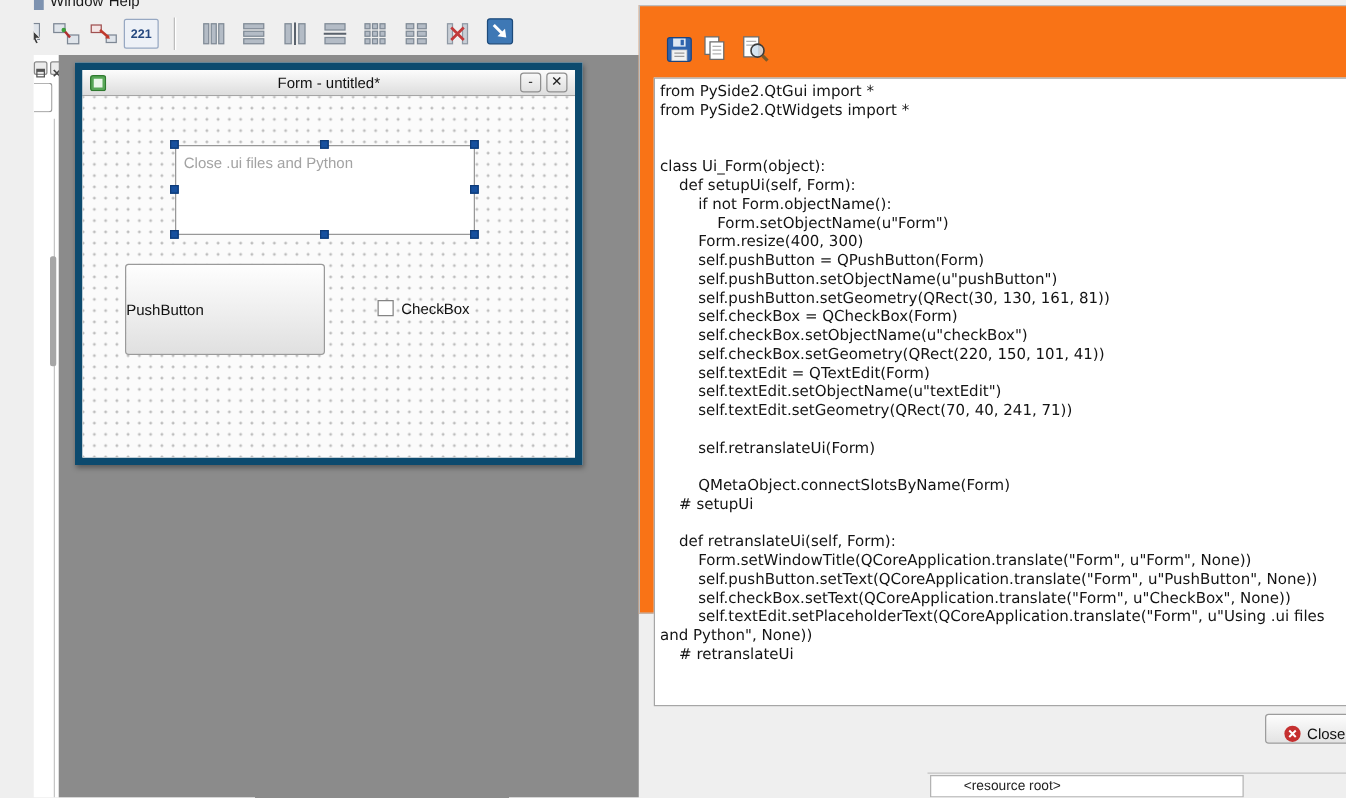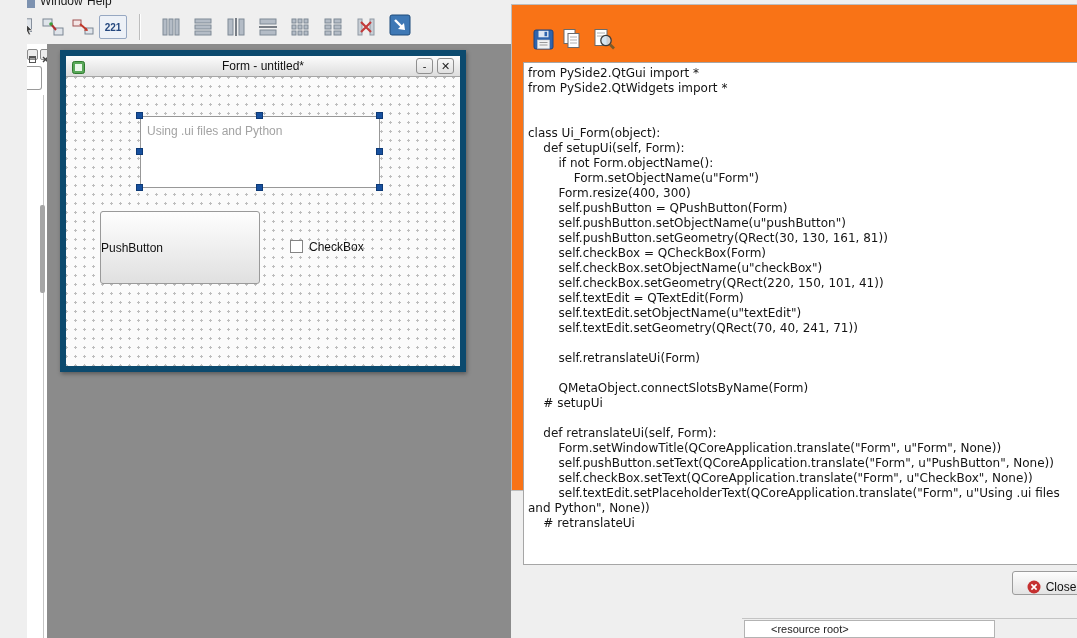--- a/index.html
+++ b/index.html
@@ -35,21 +35,21 @@
   .win-btn { position:absolute; top:2px; width:17px; height:16px; border:1px solid #8f8f8f; border-radius:3px; background:linear-gradient(#f8f8f8,#e0e0e0); text-align:center; line-height:14px; font-size:11px; color:#222; }
   .canvas { position:absolute; left:0; top:21px; right:0; bottom:0;
             background-color:#fbfbfb;
             background-image:radial-gradient(#bdbdbd 1px, transparent 1.3px);
             background-size:9px 9px; background-position:5px 5px; }
   .tedit { position:absolute; left:74px; top:39px; width:240px; height:72px; background:#fff; border:1px solid #989898; padding:4px 6px; }
   .placeholder { font-size:12px; color:#a3a3a3; }
   .handle { position:absolute; width:7px; height:7px; background:#17509e; border:1px solid #0d3a77; }
   .pbtn { position:absolute; left:34px; top:134px; width:160px; height:73px; border:1px solid #9a9a9a; border-radius:3px;
           background:linear-gradient(180deg,#fefefe,#ececec 60%,#e0e0e0); display:flex; align-items:center; justify-content:flex-start; font-size:12px; color:#111; }
-  .cbox { position:absolute; left:224px; top:162px; height:15px; display:flex; align-items:center; }
+  .cbox { position:absolute; left:236px; top:162px; height:15px; display:flex; align-items:center; }
   .cbox-ind { width:13px; height:13px; background:#fff; border:1px solid #848484; }
   .cbox-label { margin-left:6px; font-size:12px; color:#111; }
 
   
   .dialog { position:absolute; left:484px; top:4px; width:593px; height:487px; background:#f97316; border:1px solid #bdbdbd; }
   .dtool-btn { position:absolute; top:22px; width:26px; height:24px; display:flex; align-items:center; justify-content:center; }
   .codeview { position:absolute; left:11px; top:57px; width:570px; height:503px; background:#ffffff; border:1px solid #a6a6a6; }
   pre.code { position:absolute; left:0; top:0; right:15px; bottom:0; overflow:hidden; padding:3px 4px;
              font-family:"DejaVu Sans","Liberation Sans",sans-serif; font-size:12px; line-height:15px; color:#141414; white-space:pre; }
   .vscroll { position:absolute; right:0; top:0; width:15px; height:100%; background:#f3f3f3; border-left:1px solid #d0d0d0; }
@@ -212,21 +212,21 @@
           </svg>
         </div>
         <span class="win-title-text">Form - untitled*</span>
         <div class="win-btn" style="right:27px;">-</div>
         <div class="win-btn" style="right:6px;font-weight:bold;">✕</div>
       </div>
 
       <div class="canvas">
 
         <div class="tedit">
-          <span class="placeholder">Using .ui files and Python</span>
+          <span class="placeholder">Close .ui files and Python</span>
         </div>
         <div class="handle" style="left:70px;top:35px;"></div>
         <div class="handle" style="left:190px;top:35px;"></div>
         <div class="handle" style="left:310px;top:35px;"></div>
         <div class="handle" style="left:70px;top:71px;"></div>
         <div class="handle" style="left:310px;top:71px;"></div>
         <div class="handle" style="left:70px;top:107px;"></div>
         <div class="handle" style="left:190px;top:107px;"></div>
         <div class="handle" style="left:310px;top:107px;"></div>
 

